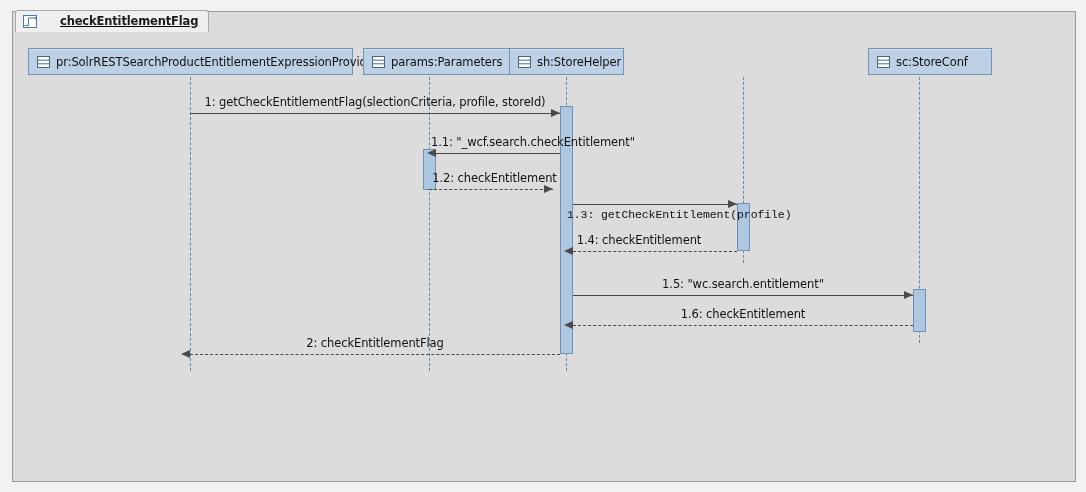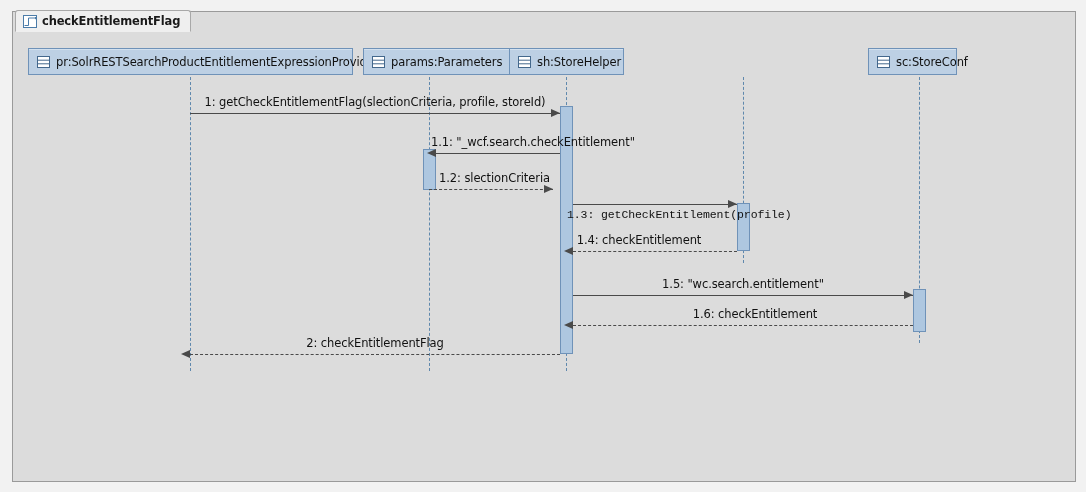--- a/index.html
+++ b/index.html
@@ -22,28 +22,29 @@
     left: 0; top: 0;
     width: 1086px; height: 12px;
     background: #f2f2f2;
   }
   #tab {
     position: absolute;
     left: 15px; top: 10px;
     height: 22px;
     display: flex;
     align-items: center;
-    gap: 5px;
+    gap: 23px;
     padding: 0 10px 0 7px;
     background: #efefef;
     border: 1px solid #a8a8a8;
     border-bottom: 1px solid #efefef;
     border-radius: 3px 3px 0 0;
     box-sizing: border-box;
     z-index: 5;
+    text-decoration: underline;
   }
   #tab-label {
     font-size: 11.5px;
     font-weight: bold;
     color: #1a1a1a;
     white-space: nowrap;
     letter-spacing: -0.15px;
   }
   .tab-icon { width: 14px; height: 13px; display: block; }
 
@@ -183,21 +184,21 @@
         <span>
           <svg class="obj-icon" viewBox="0 0 13 12">
             <rect x="0.5" y="0.5" width="12" height="11" fill="#ffffff" stroke="#44688c"></rect>
             <path d="M0.5 4.2 H12.5 M0.5 7.8 H12.5" stroke="#44688c" stroke-width="1"></path>
           </svg>
         </span>
         <span class="head-label">sh:StoreHelper</span>
       </div>
 
 
-      <div class="head-box" style="left:867px; top:47px; width:89px;">
+      <div class="head-box" style="left:867px; top:47px; width:124px;">
         <span>
           <svg class="obj-icon" viewBox="0 0 13 12">
             <rect x="0.5" y="0.5" width="12" height="11" fill="#ffffff" stroke="#44688c"></rect>
             <path d="M0.5 4.2 H12.5 M0.5 7.8 H12.5" stroke="#44688c" stroke-width="1"></path>
           </svg>
         </span>
         <span class="head-label">sc:StoreConf</span>
       </div>
 
       <div class="activation" style="left:559px; top:105px; height:248px;"></div>
@@ -213,21 +214,21 @@
 
       <div class="msg" style="left:435px; top:152px; width:124px;">
         <div class="line" style="width:124px;"></div>
         <div class="head-arrow arrow-l-solid" style="left:-9px;"></div>
         <div class="label" style="left:-5px; width:134px;">1.1: "_wcf.search.checkEntitlement"</div>
       </div>
 
       <div class="msg ret" style="left:428px; top:188px; width:124px;">
         <div class="line" style="width:124px;"></div>
         <div class="head-arrow arrow-r-solid" style="left:115px;"></div>
-        <div class="label" style="left:0; width:131px;">1.2: slectionCriteria</div>
+        <div class="label" style="left:0; width:131px;">1.2: checkEntitlement</div>
       </div>
 
       <div class="msg" style="left:572px; top:203px; width:164px;">
         <div class="line" style="width:164px;"></div>
         <div class="head-arrow arrow-r-solid" style="left:155px;"></div>
         <div class="label" style="bottom:-17px; left:-6px; width:178px;font-family:Liberation Mono, monospace;">1.3: getCheckEntitlement(profile)</div>
       </div>
 
       <div class="msg ret" style="left:572px; top:250px; width:164px;">
         <div class="line" style="width:164px;"></div>
@@ -237,21 +238,21 @@
 
       <div class="msg" style="left:572px; top:294px; width:340px;">
         <div class="line" style="width:340px;"></div>
         <div class="head-arrow arrow-r-solid" style="left:331px;"></div>
         <div class="label" style="left:0; width:340px;">1.5: "wc.search.entitlement"</div>
       </div>
 
       <div class="msg ret" style="left:572px; top:324px; width:340px;">
         <div class="line" style="width:340px;"></div>
         <div class="head-arrow arrow-l-solid" style="left:-9px;"></div>
-        <div class="label" style="left:0; width:340px;padding-left:12px;">1.6: checkEntitlement</div>
+        <div class="label" style="left:0; width:340px;">1.6: checkEntitlement</div>
       </div>
 
       <div class="msg ret" style="left:189px; top:353px; width:370px;">
         <div class="line" style="width:370px;"></div>
         <div class="head-arrow arrow-l-solid" style="left:-9px;"></div>
         <div class="label" style="left:0; width:370px;margin-top:19px;">2: checkEntitlementFlag</div>
       </div>
 
     </div>
   </div>

